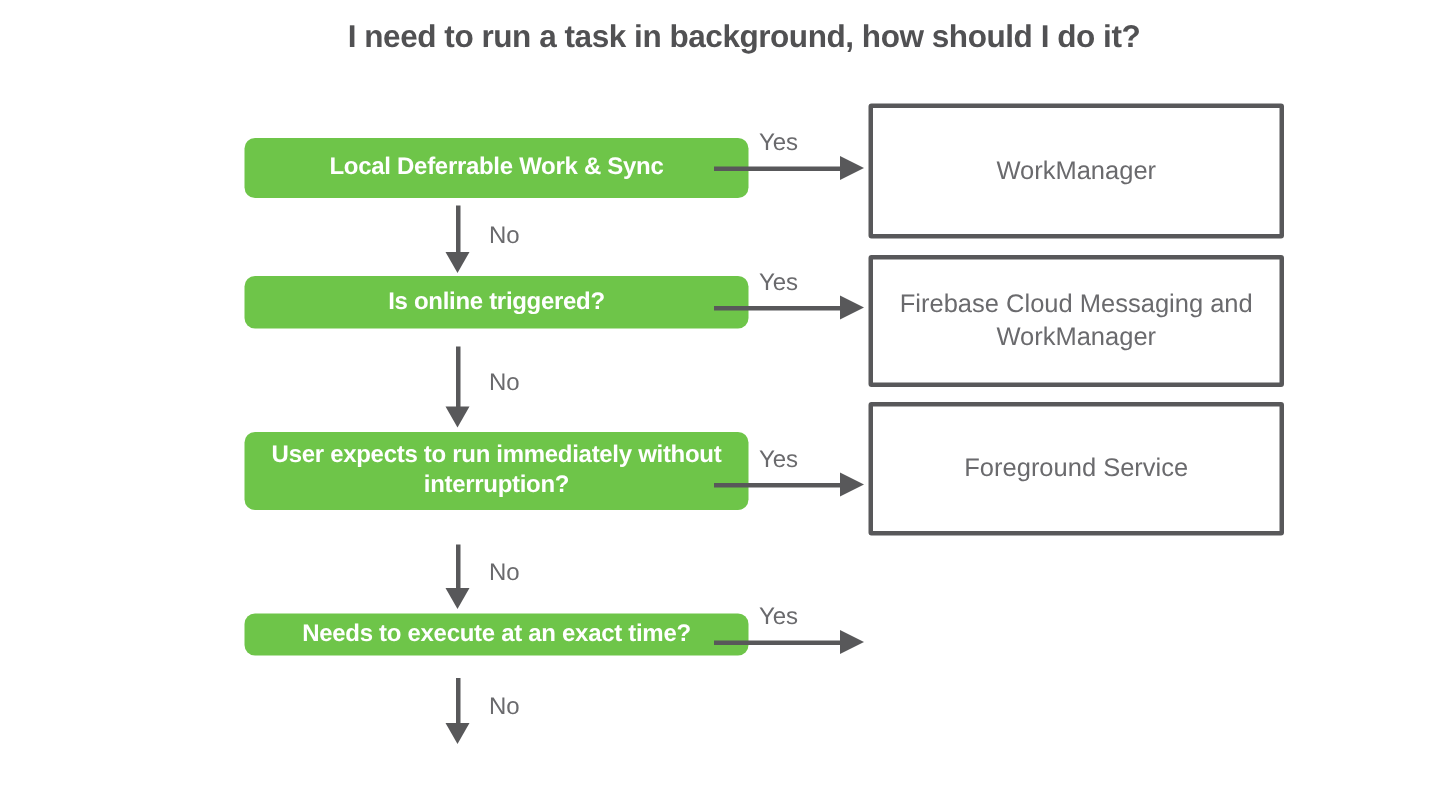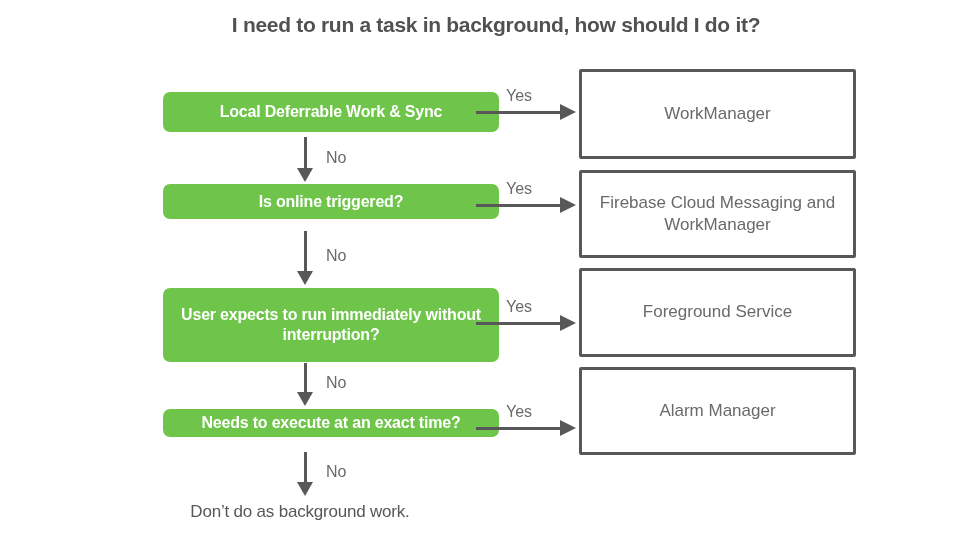--- a/index.html
+++ b/index.html
@@ -28,21 +28,21 @@
   .qbox {
     position: absolute; left: 116px; width: 336px;
     background: var(--green); border-radius: 7px;
     color: #ffffff; font-weight: bold; font-size: 16px;
     letter-spacing: -0.2px; line-height: 1.25;
     display: flex; align-items: center; justify-content: center;
     text-align: center; padding: 0 14px; margin-left: 31px;
   }
   .q1 { top: 92px;  height: 40px; }
   .q2 { top: 184px; height: 35px; }
-  .q3 { top: 288px; height: 74px; }
+  .q3 { top: 288px; height: 52px; }
   .q4 { top: 409px; height: 28px; justify-content: center; }
   
   .abox {
     position: absolute; left: 563px; width: 277px;
     background: #ffffff; border: 3px solid var(--outline_gray);
     border-radius: 2px; color: var(--text_gray); font-size: 17px;
     line-height: 1.3; display: flex; align-items: center;
     justify-content: center; text-align: center; padding: 0 16px;
   }
   .a1 { top: 69px;  height: 90px; }
@@ -150,24 +150,20 @@
   </div>
 
   <div class="qbox q4">
     <span>Needs to execute at an exact time?</span>
   </div>
   <div class="yes-arrow y4">
     <span class="yes-label">Yes</span>
     <span class="h-line"></span>
     <span class="h-head"></span>
   </div>
-  <div class="abox a4">
-    <span>Alarm Manager</span>
-  </div>
   <div class="no-arrow n4">
     <span class="v-line"></span>
     <span class="v-head"></span>
     <span class="no-label">No</span>
   </div>
 
-  <div class="terminal">Don’t do as background work.</div>
 
 </div>
 
 </body></html>

